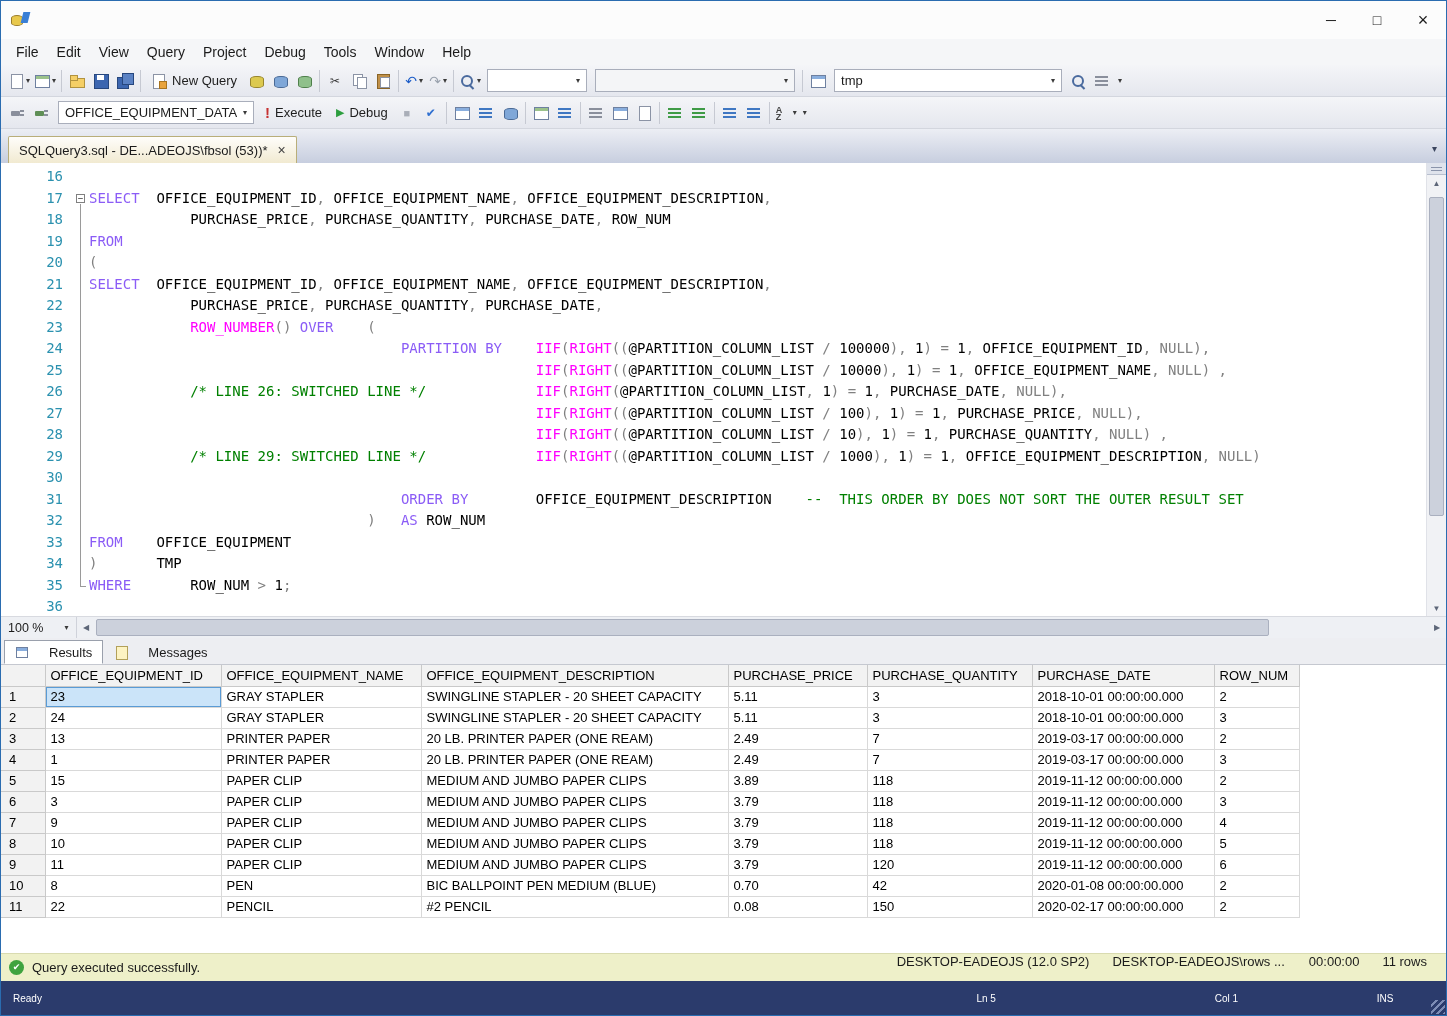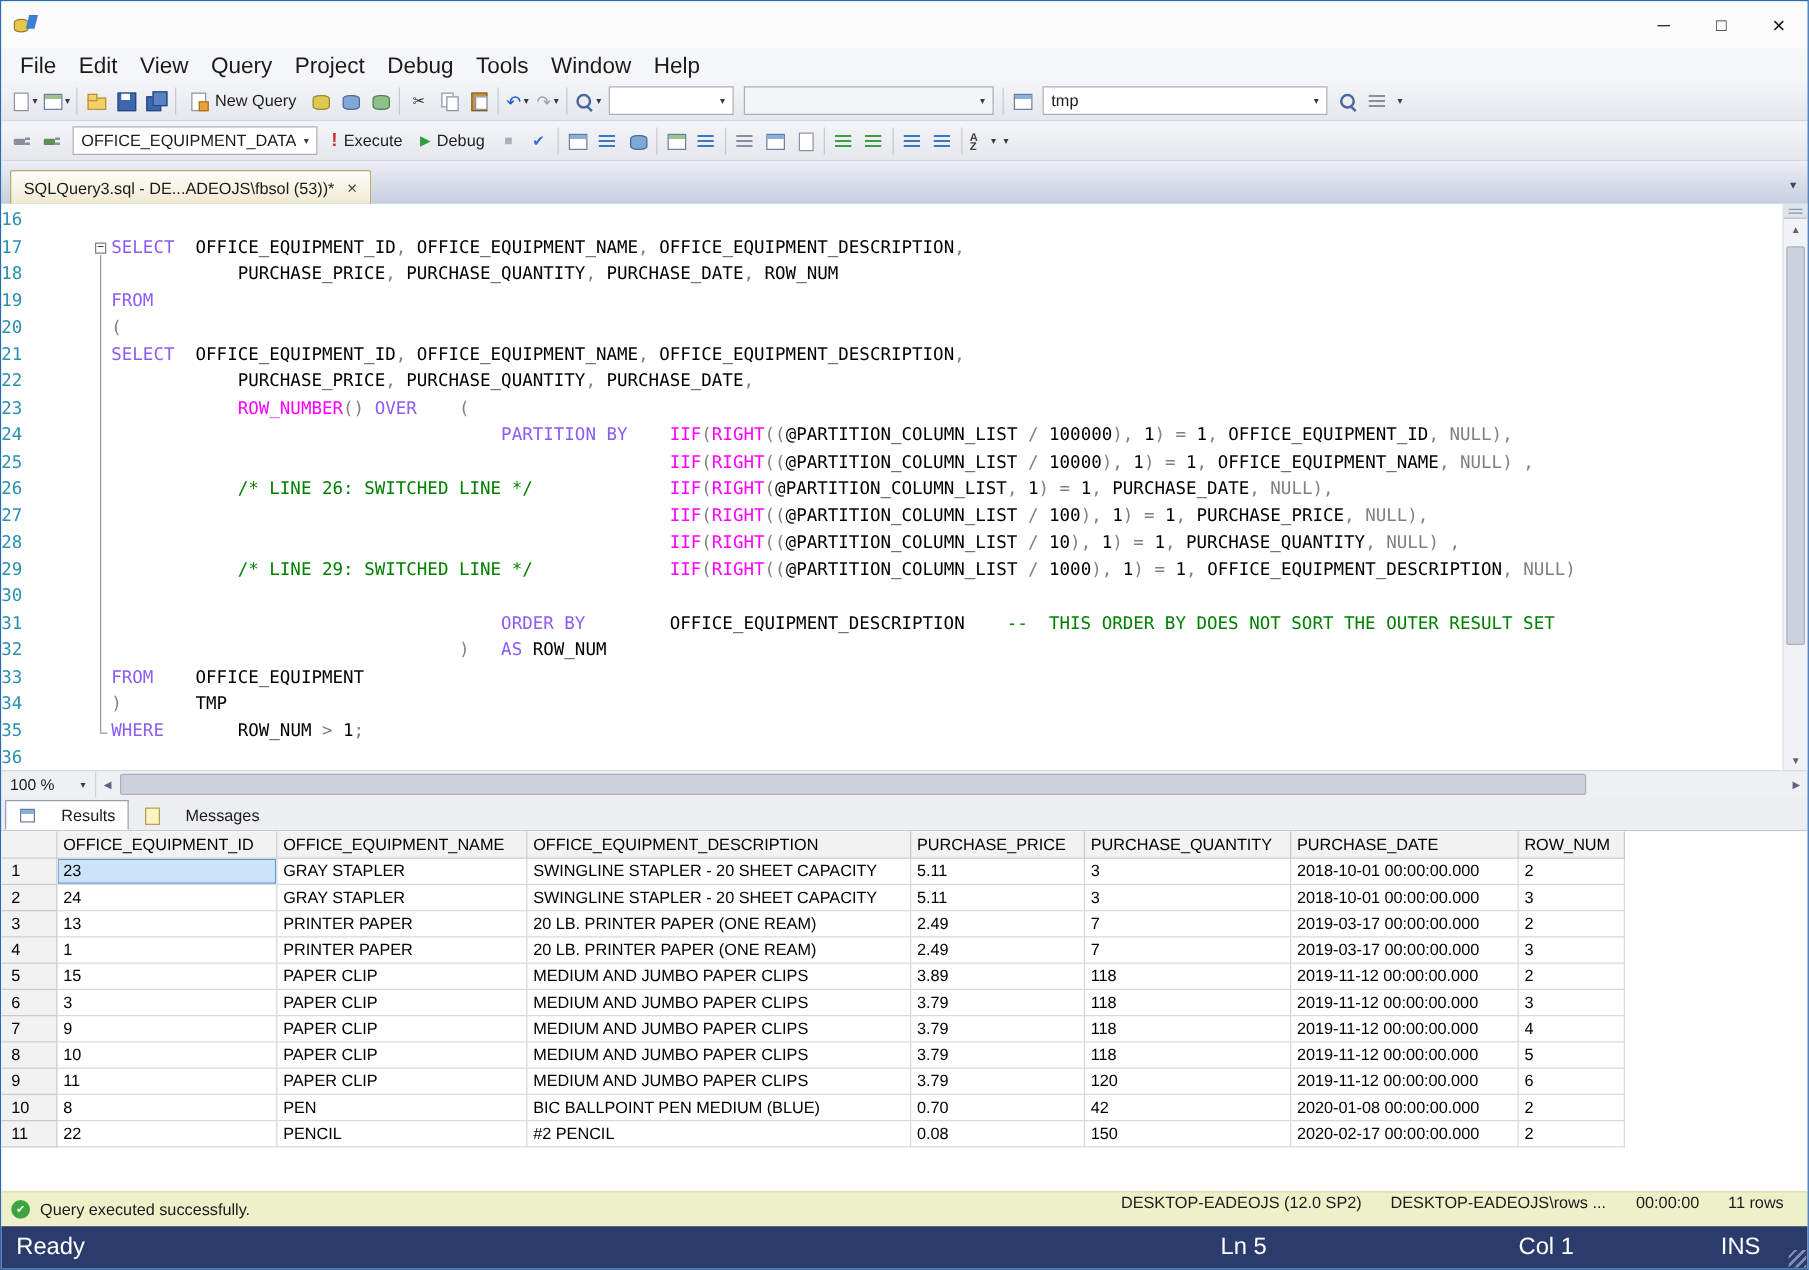--- a/index.html
+++ b/index.html
@@ -10,21 +10,21 @@
 .titlebar{height:38px;background:#fcfcfc;display:flex;align-items:center;padding-left:10px;flex:none}
 .app-icon{width:18px;height:18px;margin-right:8px;position:relative;flex:none}
 .app-icon .db{position:absolute;left:0;top:4px;width:12px;height:11px;background:#e8c84c;border:1px solid #9a7d2c;border-radius:6px/3px}
 .app-icon .bolt{position:absolute;right:0;top:1px;width:7px;height:11px;background:#3a7fd5;transform:skewX(-14deg)}
 .title-text{font-size:13.5px;color:#1b1b1b;white-space:nowrap;overflow:hidden}
 .win-controls{margin-left:auto;display:flex;height:100%;flex:none}
 .win-btn{width:46px;height:100%;display:flex;align-items:center;justify-content:center;color:#1b1b1b;font-size:14px}
 .win-btn.close{font-size:18px}
 
 
-.menubar{height:26px;background:#f5f6f8;display:flex;align-items:center;padding:0 6px;font-size:18px;flex:none}
+.menubar{height:26px;background:#f5f6f8;display:flex;align-items:center;padding:0 6px;font-size:14px;flex:none}
 .menu-item{padding:3px 9px;color:#1b1b1b}
 
 
 .toolbar{height:32px;background:linear-gradient(#f4f5f8,#e5e7ee);border-bottom:1px solid #d3d6de;display:flex;align-items:center;padding:0 5px;flex:none}
 .tbtn{height:24px;min-width:24px;display:inline-flex;align-items:center;justify-content:center;padding:0 2px;border-radius:2px}
 .tbtn.labeled{padding:0 7px;gap:5px;font-size:13px;color:#1e1e1e;white-space:nowrap}
 .sep{width:1px;height:22px;background:#c6c9d2;margin:0 3px;flex:none}
 .caret{font-size:8px;color:#3a3a3a;margin-left:2px}
 .ovf{font-size:8px;color:#3a3a3a;padding:0 4px}
 .combo{height:23px;background:#fff;border:1px solid #a9aebb;display:inline-flex;align-items:center;font-size:13px;padding-left:6px;color:#1b1b1b;margin:0 4px}
@@ -73,21 +73,21 @@
 
 .tabstrip{height:34px;background:linear-gradient(#eceef4,#c7cedf);display:flex;align-items:flex-end;padding-left:7px;position:relative;flex:none}
 .doc-tab{height:27px;display:inline-flex;align-items:center;gap:10px;padding:0 10px;background:linear-gradient(#fefdfa,#f1ead1);border:1px solid #b9ae79;border-bottom:none;border-radius:2px 2px 0 0;font-size:13px;color:#1b1b1b}
 .tab-close{font-size:14px;color:#444;line-height:1}
 .tabstrip-caret{position:absolute;right:9px;bottom:9px;font-size:10px;color:#3c465f}
 
 
 .editor-area{flex:1 1 auto;display:flex;background:#fff;overflow:hidden;min-height:0}
 .code-region{flex:1;overflow:hidden;padding-top:3px}
 .code-line{display:flex;height:21.5px;line-height:21.5px;font-family:"DejaVu Sans Mono",monospace;font-size:14px}
-.line-num{width:72px;flex:none;padding-right:10px;color:#2b91af}
+.line-num{width:72px;flex:none;text-align:right;padding-right:10px;color:#2b91af}
 .fold{width:16px;flex:none;position:relative}
 .fold-line::before{content:"";position:absolute;left:7px;top:0;bottom:0;width:1px;background:#9a9a9a}
 .fold-corner::before{content:"";position:absolute;left:7px;top:0;height:11px;width:1px;background:#9a9a9a}
 .fold-corner::after{content:"";position:absolute;left:7px;top:11px;width:6px;height:1px;background:#9a9a9a}
 .fold-box::after{content:"";position:absolute;left:7px;top:16px;bottom:0;width:1px;background:#9a9a9a}
 .fbox{position:absolute;left:3px;top:6px;width:9px;height:9px;border:1px solid #808080;background:#fff;font-size:9px;line-height:7px;text-align:center;color:#333}
 .code-text{white-space:pre;color:#000}
 .tk-k{color:#8b5cf6}.tk-f{color:#ff00ff}.tk-c{color:#008000}.tk-o{color:#808080}.tk-p{color:#000}
 .vscroll{width:20px;flex:none;background:#f1f2f5;border-left:1px solid #e0e2e8;display:flex;flex-direction:column}
 .vsplit{height:12px;background:#dfe3ec;border-bottom:1px solid #b8bfce;position:relative}
@@ -117,21 +117,21 @@
 .grid-wrap thead th{background:#f2f2f2;border-right-color:#c9c9c9;border-bottom-color:#c9c9c9}
 .grid-wrap tbody th{background:#f2f2f2;border-right-color:#c9c9c9;border-bottom-color:#c9c9c9;padding-left:8px}
 .grid-wrap td.sel{background:#cbe4f9;box-shadow:inset 0 0 0 1px #5a9bd5}
 
 
 .query-status{height:28px;background:#eef0c9;border-top:1px solid #d9dbb0;display:flex;align-items:center;padding:0 8px;font-size:13px;color:#1b1b1b;flex:none}
 .ok-badge{width:15px;height:15px;border-radius:50%;background:#3fa33f;color:#fff;font-size:9px;line-height:15px;text-align:center;margin-right:8px;flex:none}
 .qs-right{margin-left:auto;display:flex;align-items:flex-start;height:100%}
 .qs-seg{padding:0 11px;display:flex;align-items:center;white-space:nowrap}
 .qs-sep{width:1px;background:#c2c49c;margin:4px 0}
-.app-status{height:34px;background:#2b3b6c;color:#fff;font-size:19px;position:relative;display:flex;align-items:center;padding:0 12px;flex:none}
+.app-status{height:34px;background:#2b3b6c;color:#fff;font-size:10px;position:relative;display:flex;align-items:center;padding:0 12px;flex:none}
 .st-ln{position:absolute;left:67.5%}
 .st-col{position:absolute;left:84%}
 .st-ins{position:absolute;left:95.2%}
 .grip{position:absolute;right:1px;bottom:1px;width:14px;height:14px;background:repeating-linear-gradient(135deg,transparent 0 3px,#7d8cb5 3px 5px)}
 </style>
 </head>
 <body>
 
 <div class="window">
 

